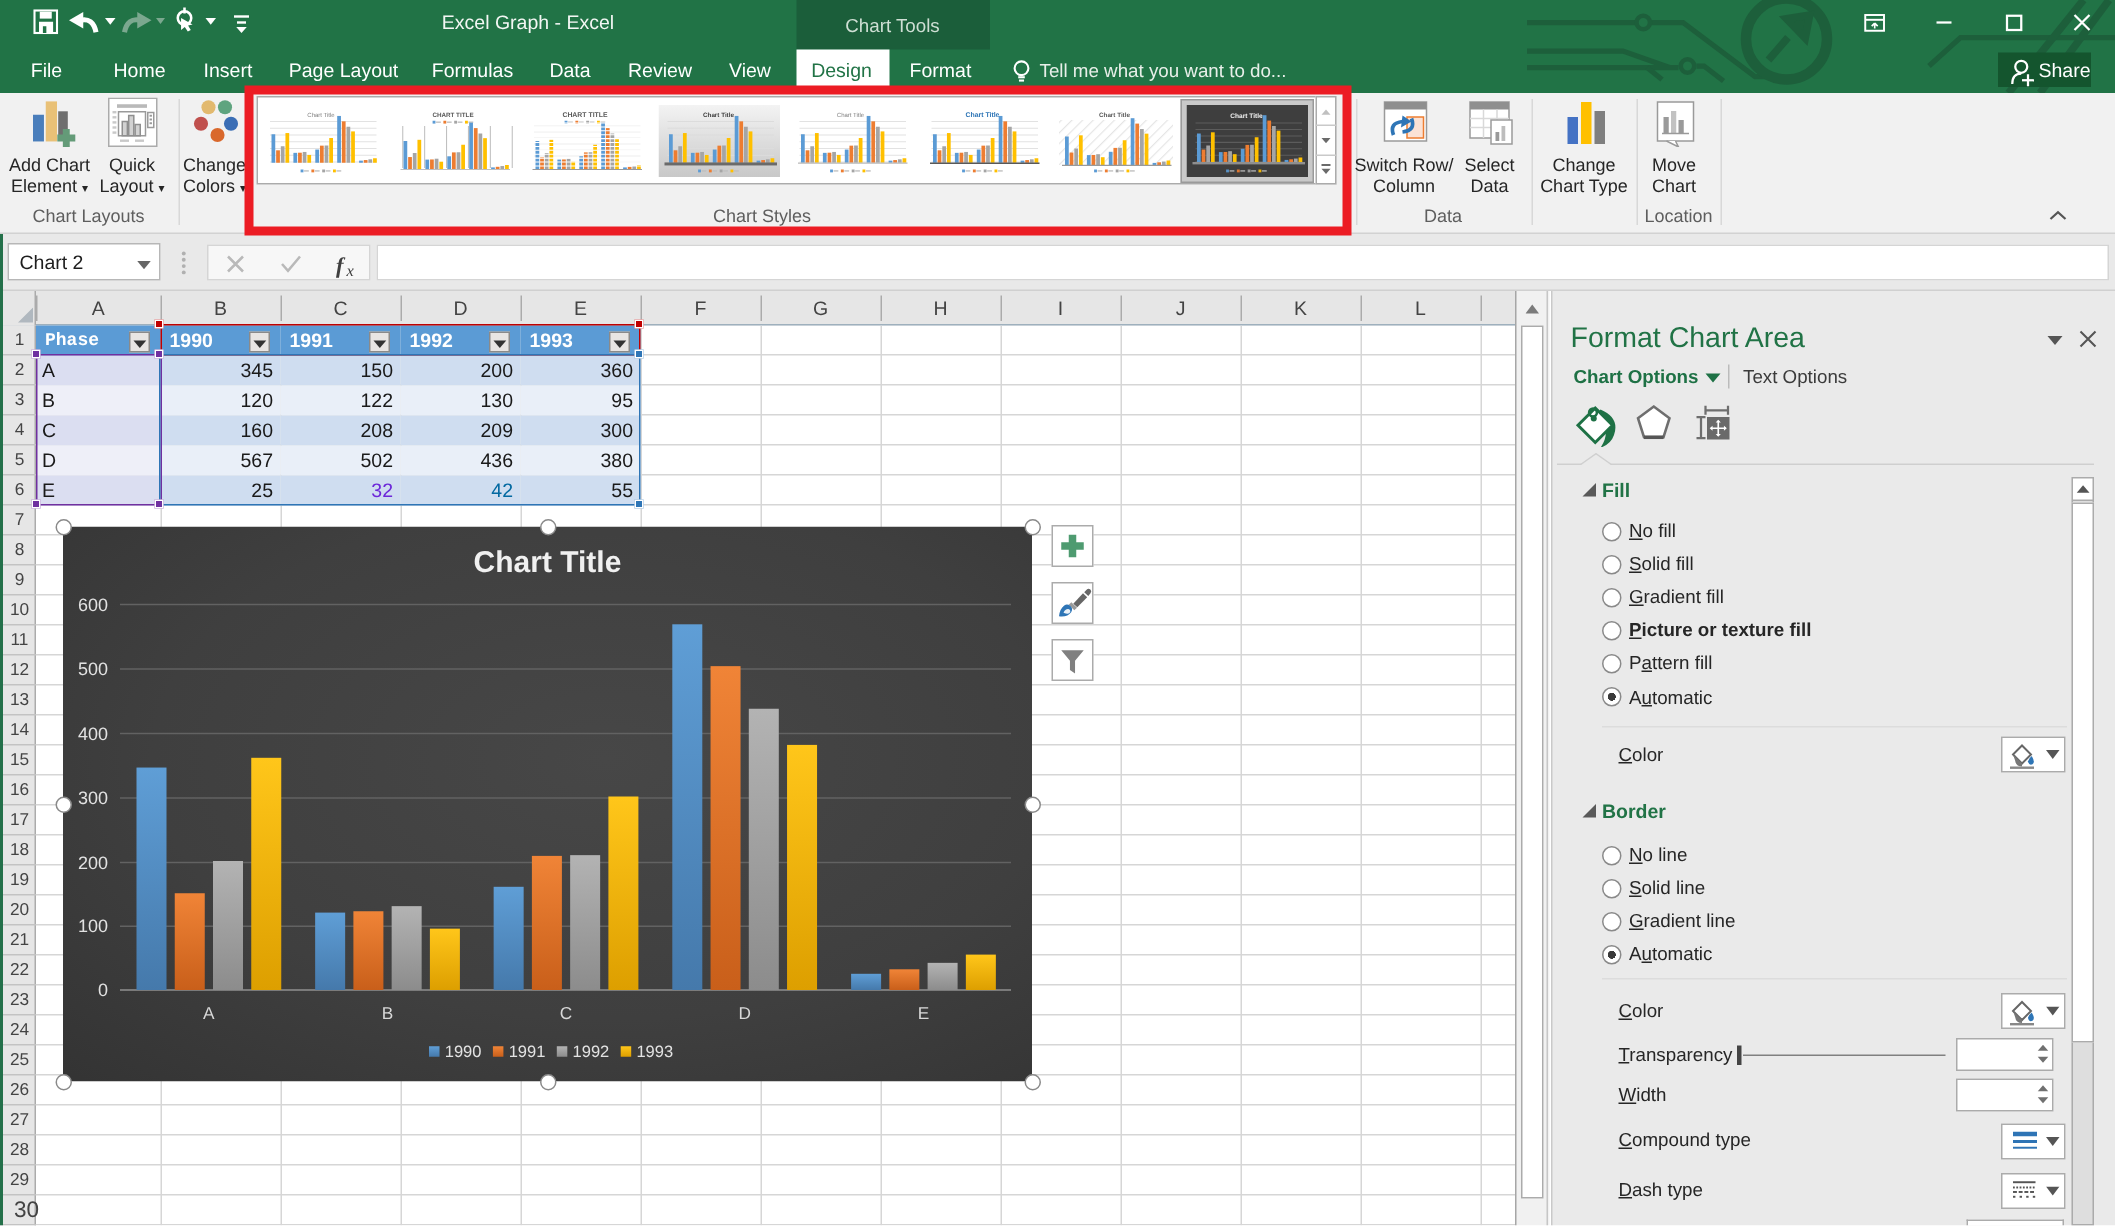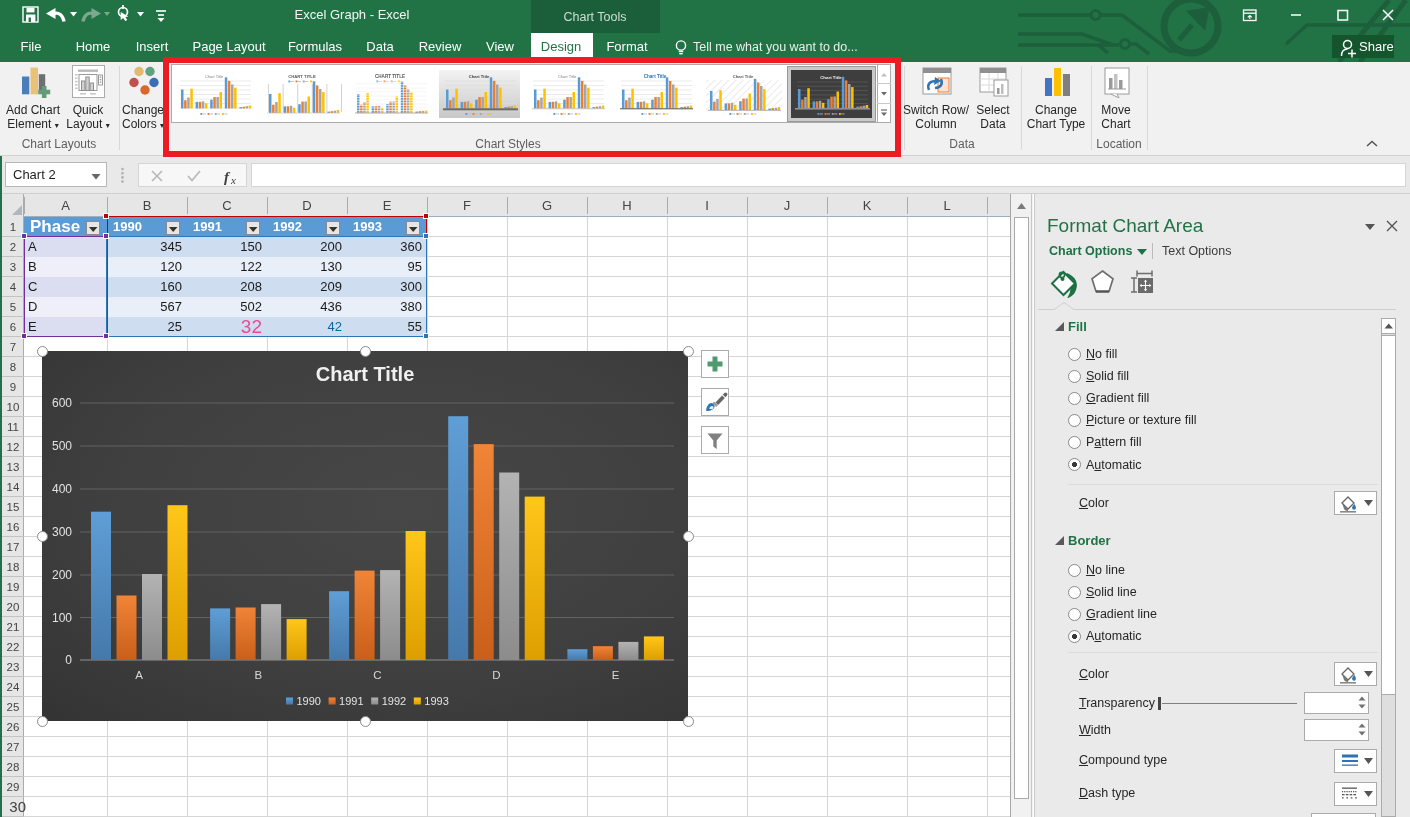--- a/index.html
+++ b/index.html
@@ -585,21 +585,21 @@
       <line x1="24" y1="459.5" x2="1010" y2="459.5" stroke="#d6d6d6"></line>
       <line x1="24" y1="479.5" x2="1010" y2="479.5" stroke="#d6d6d6"></line>
       <line x1="24" y1="499.5" x2="1010" y2="499.5" stroke="#d6d6d6"></line>
       <line x1="24" y1="519.5" x2="1010" y2="519.5" stroke="#d6d6d6"></line>
       <line x1="24" y1="539.5" x2="1010" y2="539.5" stroke="#d6d6d6"></line>
       <line x1="24" y1="559.5" x2="1010" y2="559.5" stroke="#d6d6d6"></line>
       <line x1="24" y1="579.5" x2="1010" y2="579.5" stroke="#d6d6d6"></line>
       <line x1="24" y1="599.5" x2="1010" y2="599.5" stroke="#d6d6d6"></line>
     </svg>
 <div style="position:absolute;left:24px;top:217px;width:83px;height:20px;background:#5b9bd5"></div>
-<div style="position:absolute;left:30px;top:218px;font-size:17px;color:#ffffff;font-weight:bold;white-space:nowrap;line-height:18px;">Phase</div>
+<div style="position:absolute;left:30px;top:218px;font-size:12px;color:#ffffff;font-weight:bold;white-space:nowrap;line-height:18px;font-family:Liberation Mono, monospace;">Phase</div>
 <div style="position:absolute;left:86px;top:221px;width:14px;height:14px;background:#e8e5e3;border:1px solid #8a8a8a"></div>
 <svg style="position:absolute;left:88px;top:226px" width="10" height="8">
       <polygon points="1,1 9.5,1 5.2,6" fill="#333"></polygon>
     </svg>
 <div style="position:absolute;left:107px;top:217px;width:80px;height:20px;background:#5b9bd5"></div>
 <div style="position:absolute;left:113px;top:218px;font-size:13px;color:#ffffff;font-weight:bold;white-space:nowrap;line-height:18px;">1990</div>
 <div style="position:absolute;left:166px;top:221px;width:14px;height:14px;background:#e8e5e3;border:1px solid #8a8a8a"></div>
 <svg style="position:absolute;left:168px;top:226px" width="10" height="8">
       <polygon points="1,1 9.5,1 5.2,6" fill="#333"></polygon>
     </svg>
@@ -659,21 +659,21 @@
 <div style="position:absolute;left:187px;top:298px;width:75px;height:18px;font-size:13px;color:#1a1a1a;text-align:right;line-height:18px">502</div>
 <div style="position:absolute;left:267px;top:297px;width:80px;height:20px;background:#e9eff8"></div>
 <div style="position:absolute;left:267px;top:298px;width:75px;height:18px;font-size:13px;color:#1a1a1a;text-align:right;line-height:18px">436</div>
 <div style="position:absolute;left:347px;top:297px;width:80px;height:20px;background:#e9eff8"></div>
 <div style="position:absolute;left:347px;top:298px;width:75px;height:18px;font-size:13px;color:#1a1a1a;text-align:right;line-height:18px">380</div>
 <div style="position:absolute;left:24px;top:317px;width:83px;height:20px;background:#dbdef1"></div>
 <div style="position:absolute;left:28px;top:318px;font-size:13px;color:#1a1a1a;font-weight:normal;white-space:nowrap;line-height:18px;">E</div>
 <div style="position:absolute;left:107px;top:317px;width:80px;height:20px;background:#cfddf0"></div>
 <div style="position:absolute;left:107px;top:318px;width:75px;height:18px;font-size:13px;color:#1a1a1a;text-align:right;line-height:18px">25</div>
 <div style="position:absolute;left:187px;top:317px;width:80px;height:20px;background:#cfddf0"></div>
-<div style="position:absolute;left:187px;top:318px;width:75px;height:14px;font-size:19px;color:#ec4899;text-align:right;line-height:18px">32</div>
+<div style="position:absolute;left:187px;top:318px;width:75px;height:14px;font-size:13px;color:#6d28d9;text-align:right;line-height:18px">32</div>
 <div style="position:absolute;left:267px;top:317px;width:80px;height:20px;background:#cfddf0"></div>
 <div style="position:absolute;left:267px;top:318px;width:75px;height:18px;font-size:13px;color:#0369a1;text-align:right;line-height:18px">42</div>
 <div style="position:absolute;left:347px;top:317px;width:80px;height:20px;background:#cfddf0"></div>
 <div style="position:absolute;left:347px;top:318px;width:75px;height:18px;font-size:13px;color:#1a1a1a;text-align:right;line-height:18px">55</div>
 <div style="position:absolute;left:107px;top:216px;width:320px;height:21px;border:1.5px solid #c00000"></div>
 <div style="position:absolute;left:24px;top:236px;width:84px;height:101px;border:1.5px solid #7030a0"></div>
 <div style="position:absolute;left:106px;top:236px;width:321px;height:101px;border:1.5px solid #2e75b6"></div>
 <div style="position:absolute;left:103px;top:213px;width:6px;height:6px;background:#c00000;border:1px solid #fff"></div>
 <div style="position:absolute;left:423px;top:213px;width:6px;height:6px;background:#c00000;border:1px solid #fff"></div>
 <div style="position:absolute;left:103px;top:233px;width:6px;height:6px;background:#7030a0;border:1px solid #fff"></div>
@@ -831,21 +831,21 @@
       <polygon points="10,0 10,9 1,9" fill="#595959"></polygon>
     </svg>
 <div style="position:absolute;left:1068px;top:318px;font-size:13px;color:#217346;font-weight:bold;white-space:nowrap;line-height:18px;">Fill</div>
 <div style="position:absolute;left:1068px;top:347.5px;width:13px;height:13px;border:1px solid #8a8a8a;border-radius:50%;background:#fff"></div>
 <div style="position:absolute;left:1086px;top:345.0px;font-size:12.5px;color:#262626;font-weight:normal;white-space:nowrap;line-height:18px;"><u>N</u>o fill</div>
 <div style="position:absolute;left:1068px;top:369.6px;width:13px;height:13px;border:1px solid #8a8a8a;border-radius:50%;background:#fff"></div>
 <div style="position:absolute;left:1086px;top:367.1px;font-size:12.5px;color:#262626;font-weight:normal;white-space:nowrap;line-height:18px;"><u>S</u>olid fill</div>
 <div style="position:absolute;left:1068px;top:391.7px;width:13px;height:13px;border:1px solid #8a8a8a;border-radius:50%;background:#fff"></div>
 <div style="position:absolute;left:1086px;top:389.2px;font-size:12.5px;color:#262626;font-weight:normal;white-space:nowrap;line-height:18px;"><u>G</u>radient fill</div>
 <div style="position:absolute;left:1068px;top:413.8px;width:13px;height:13px;border:1px solid #8a8a8a;border-radius:50%;background:#fff"></div>
-<div style="position:absolute;left:1086px;top:411.3px;font-size:12.5px;color:#262626;font-weight:normal;white-space:nowrap;line-height:18px;"><u>P</u>icture or texture fill</div>
+<div style="position:absolute;left:1086px;top:411.3px;font-size:12.5px;color:#262626;font-weight:bold;white-space:nowrap;line-height:18px;"><u>P</u>icture or texture fill</div>
 <div style="position:absolute;left:1068px;top:435.9px;width:13px;height:13px;border:1px solid #8a8a8a;border-radius:50%;background:#fff"></div>
 <div style="position:absolute;left:1086px;top:433.4px;font-size:12.5px;color:#262626;font-weight:normal;white-space:nowrap;line-height:18px;">P<u>a</u>ttern fill</div>
 <div style="position:absolute;left:1068px;top:458.0px;width:13px;height:13px;border:1px solid #8a8a8a;border-radius:50%;background:radial-gradient(circle at 50% 50%, #3a3a3a 0 2.6px, #fff 2.7px)"></div>
 <div style="position:absolute;left:1086px;top:455.5px;font-size:12.5px;color:#262626;font-weight:normal;white-space:nowrap;line-height:18px;">A<u>u</u>tomatic</div>
 <div style="position:absolute;left:1068px;top:484px;width:310px;height:1px;background:#dcdcdc"></div>
 <div style="position:absolute;left:1079px;top:494px;font-size:12.5px;color:#262626;font-weight:normal;white-space:nowrap;line-height:18px;"><u>C</u>olor</div>
 <div style="position:absolute;left:1334px;top:491px;width:43px;height:24px;background:#fff;border:1px solid #ababab"></div>
 <svg style="position:absolute;left:1338px;top:494px" width="22" height="19">
 <path d="M4 9 L10 3 L16 9 L10 15 Z" fill="#fff" stroke="#666" stroke-width="1.3"></path>
 <path d="M4 9 L10 15 L10 17 Q6 17 5.4 13 Z" fill="#777"></path>

